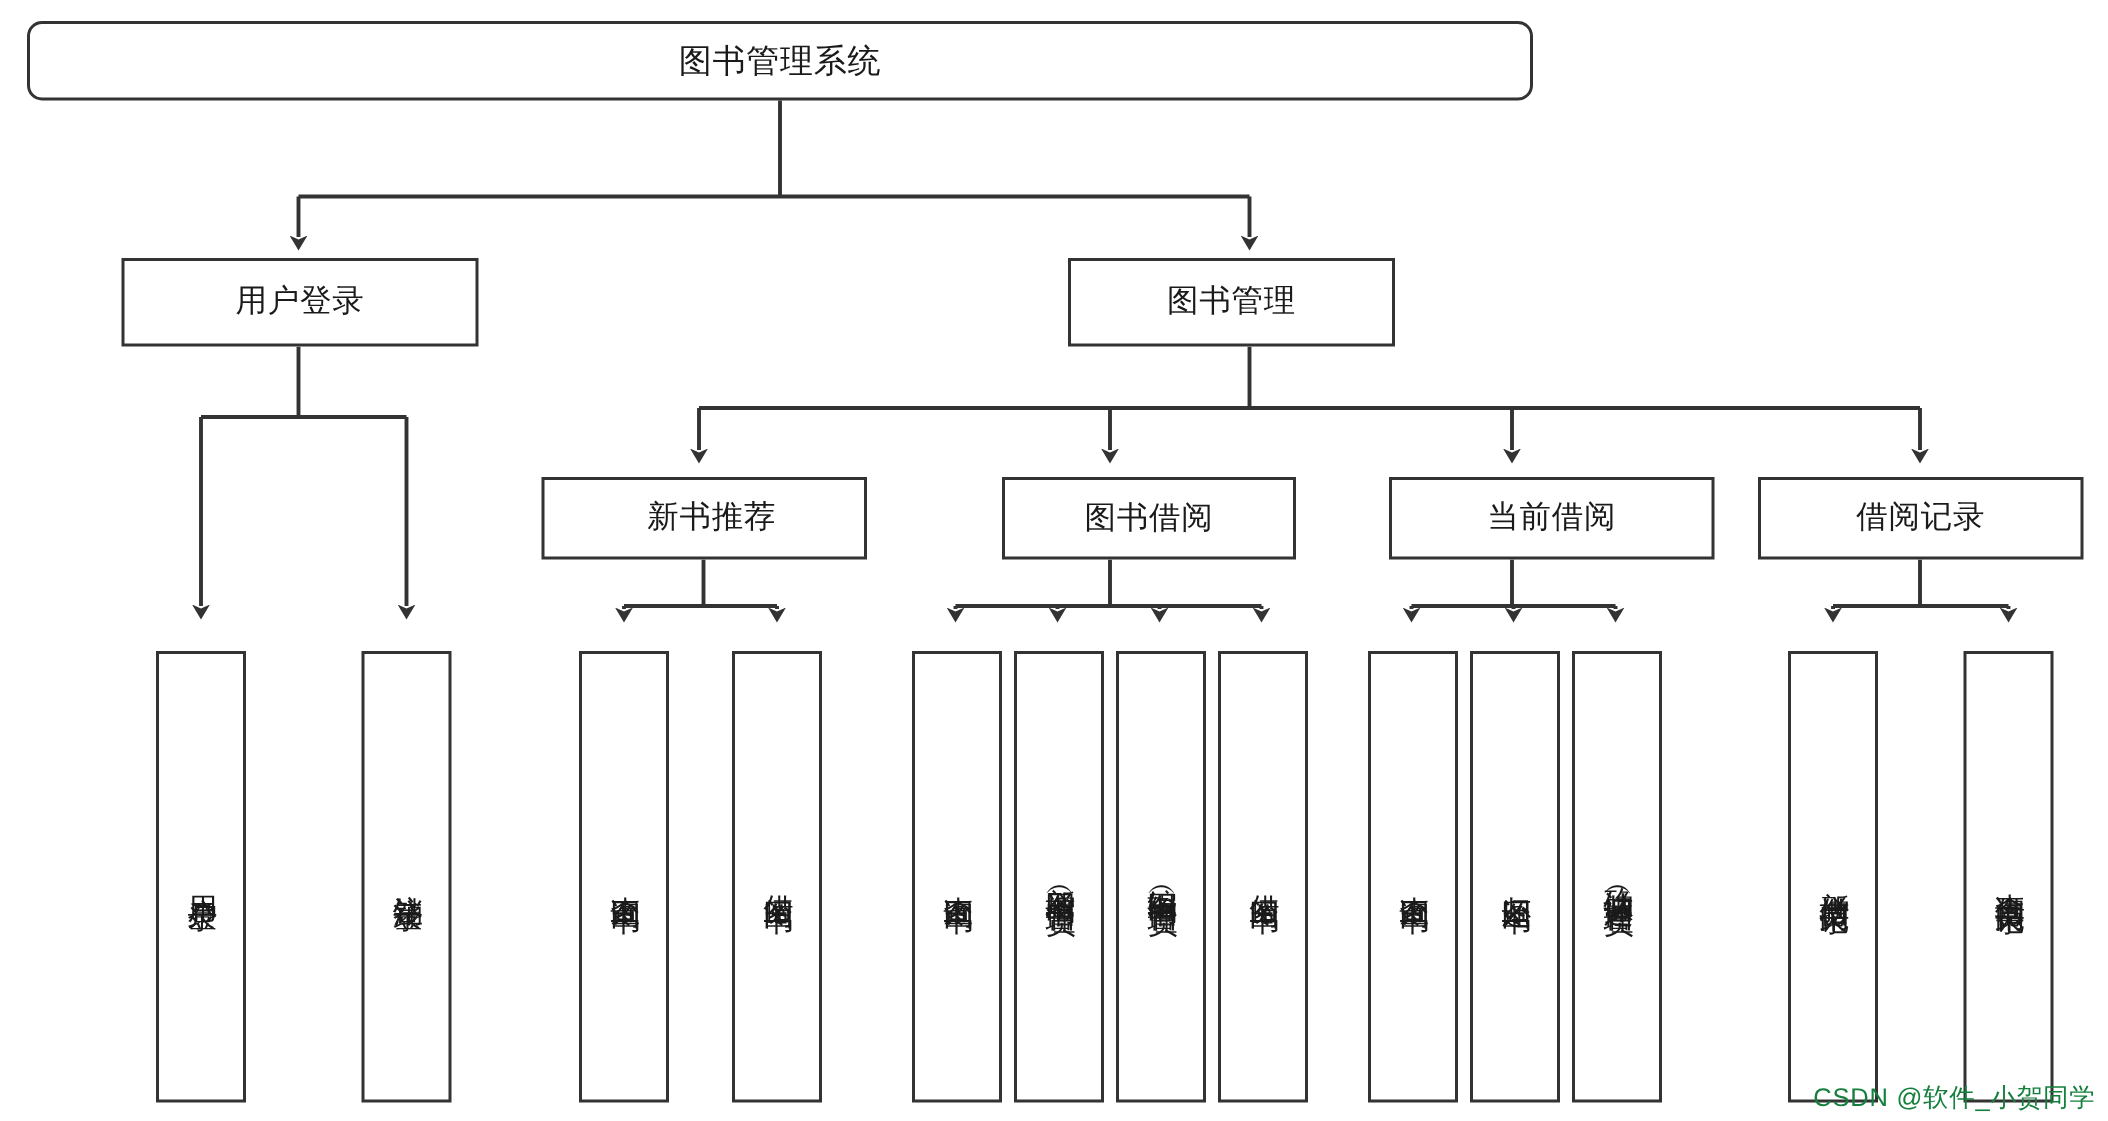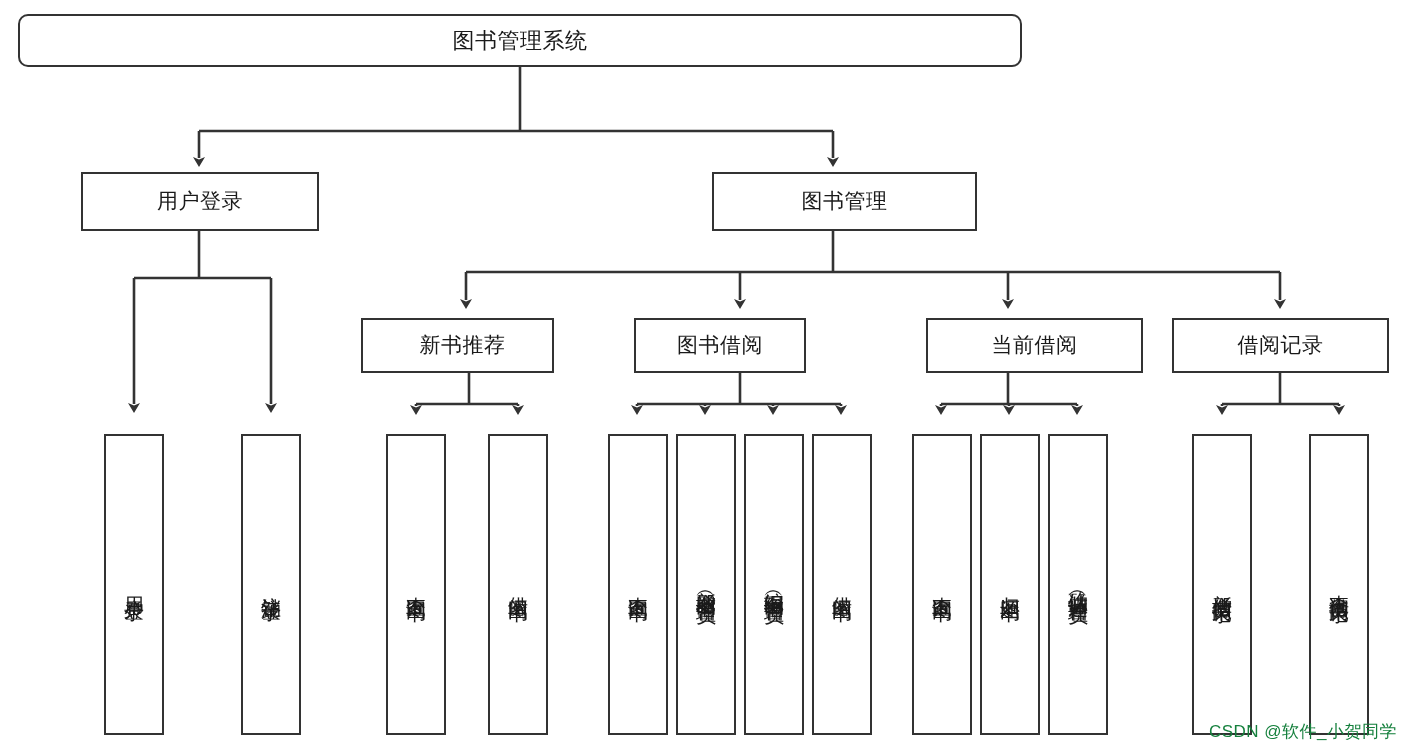--- a/index.html
+++ b/index.html
@@ -111,24 +111,24 @@
       <path d="M1280,373 L1280,404"></path>
       <path d="M1222,404 L1339,404"></path>
       <path d="M1222,404 L1222,406" marker-end="url(#arrow)"></path>
       <path d="M1339,404 L1339,406" marker-end="url(#arrow)"></path>
     </g>
   </svg>
 
   <div class="node root" style="left:18px; top:14px; width:1004px; height:53px;border-radius:10px;">图书管理系统</div>
 
   <div class="node" style="left:81px; top:172px; width:238px; height:59px;">用户登录</div>
-  <div class="node" style="left:712px; top:172px; width:265px; height:59px;">图书管理</div>
+  <div class="node" style="left:712px; top:172px; width:218px; height:59px;">图书管理</div>
 
-  <div class="node" style="left:361px; top:318px; width:193px; height:55px;padding-left:10px;">新书推荐</div>
-  <div class="node" style="left:634px; top:318px; width:172px; height:55px;font-family:Liberation Serif, serif;">图书借阅</div>
+  <div class="node" style="left:361px; top:318px; width:217px; height:55px;padding-left:10px;">新书推荐</div>
+  <div class="node" style="left:668px; top:318px; width:196px; height:55px;font-family:Liberation Serif, serif;">图书借阅</div>
   <div class="node" style="left:900px; top:318px; width:217px; height:55px;margin-left:26px;">当前借阅</div>
   <div class="node" style="left:1172px; top:318px; width:217px; height:55px;">借阅记录</div>
 
   <div class="node vertical" style="left:104px; top:434px; width:60px; height:301px;">用户登录</div>
   <div class="node vertical" style="left:241px; top:434px; width:60px; height:301px;">注销登录</div>
 
   <div class="node vertical" style="left:386px; top:434px; width:60px; height:301px;">查询图书</div>
   <div class="node vertical" style="left:488px; top:434px; width:60px; height:301px;">借阅图书</div>
 
   <div class="node vertical" style="left:608px; top:434px; width:60px; height:301px;">查询图书</div>

